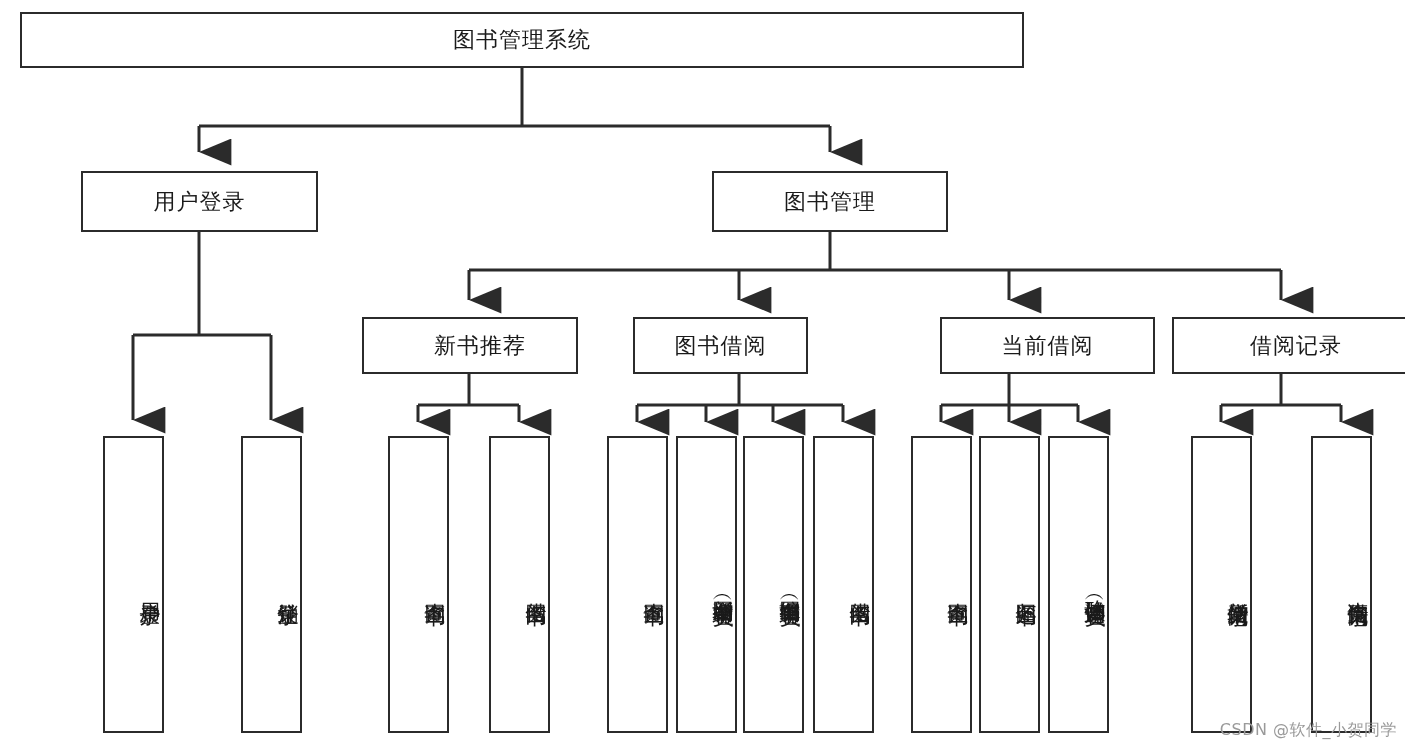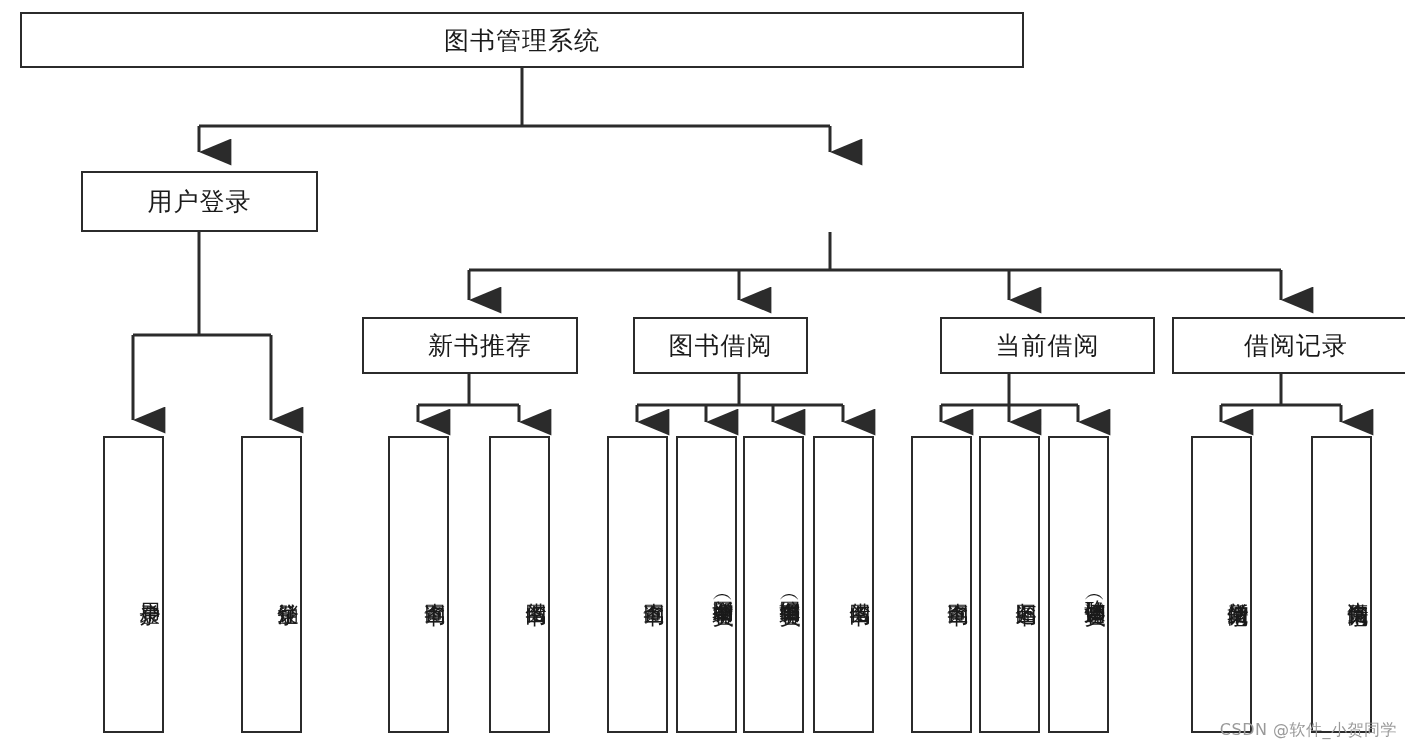--- a/index.html
+++ b/index.html
@@ -27,21 +27,21 @@
     position: absolute;
     box-sizing: border-box;
     background: #ffffff;
     border: 2.5px solid #2b2b2b;
     display: flex;
     align-items: center;
     justify-content: center;
     color: #1a1a1a;
   }
   .node.horiz {
-    font-size: 25px;
+    font-size: 22px;
     letter-spacing: 1px;
   }
   .node.vert {
     writing-mode: vertical-rl;
     text-orientation: upright;
     font-size: 21px;
     line-height: 1.18;
     letter-spacing: 1px;
     align-items: flex-start;
     justify-content: center;
@@ -123,20 +123,23 @@
     </g>
   </svg>
 
   <div class="node horiz" style="left:20px; top:12px; width:1004px; height:56px;">
     <span>图书管理系统</span>
   </div>
 
   <div class="node horiz" style="left:81px; top:171px; width:237px; height:61px;">
     <span>用户登录</span>
   </div>
+  <div class="node horiz" style="left:712px; top:171px; width:236px; height:61px;">
+    <span>图书管理</span>
+  </div>
 
   <div class="node horiz" style="left:362px; top:317px; width:216px; height:57px;padding-left:20px;">
     <span>新书推荐</span>
   </div>
   <div class="node horiz" style="left:633px; top:317px; width:175px; height:57px;">
     <span>图书借阅</span>
   </div>
   <div class="node horiz" style="left:940px; top:317px; width:215px; height:57px;">
     <span>当前借阅</span>
   </div>

